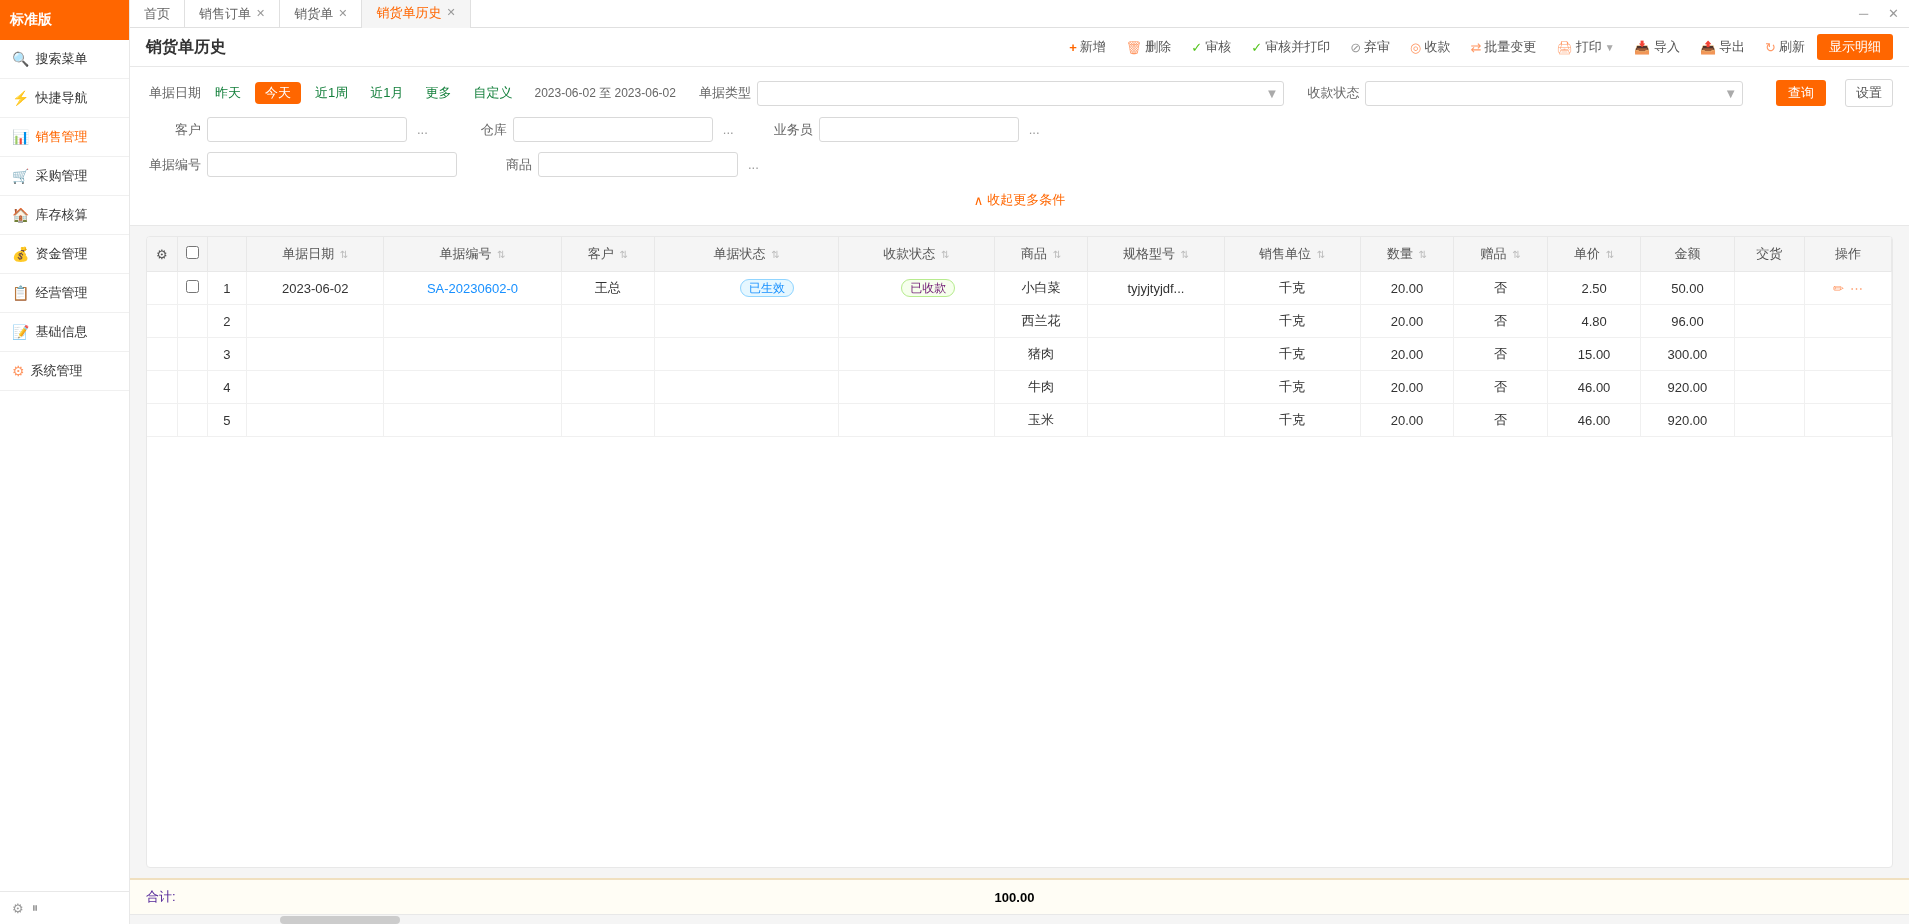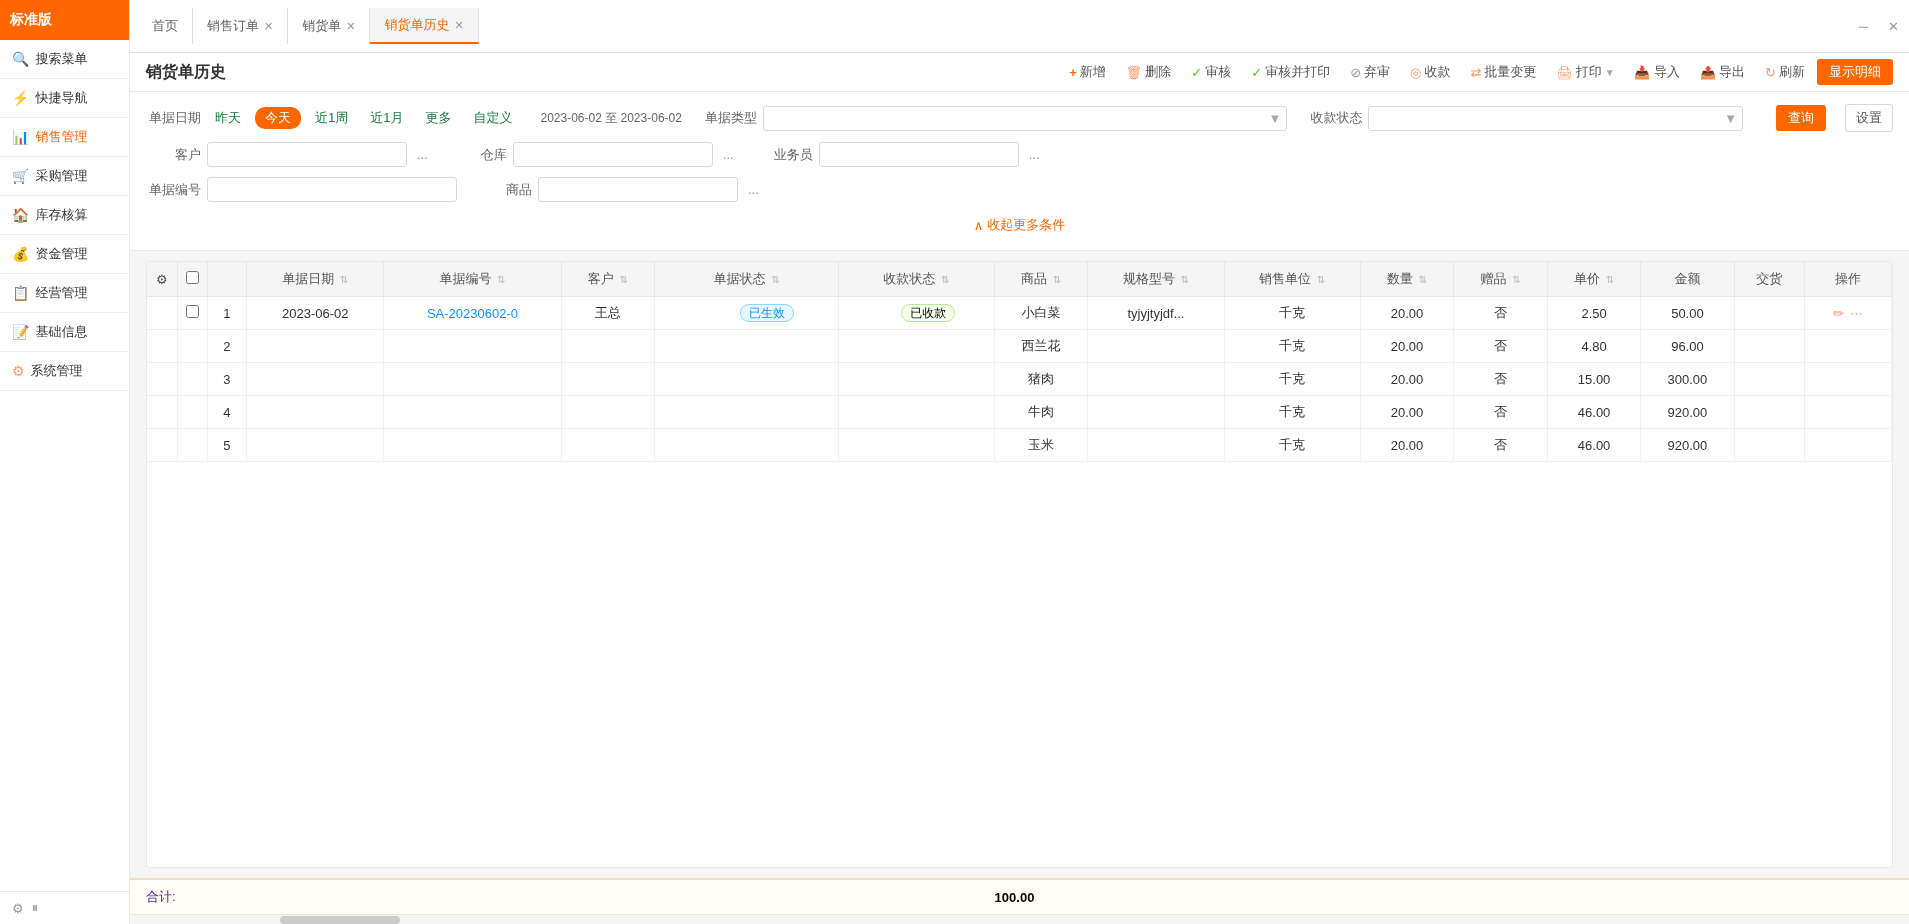--- a/index.html
+++ b/index.html
@@ -52,22 +52,22 @@
       flex-direction: column;
       overflow: hidden;
     }
 
     
     .tab-bar {
       background: #fff;
       border-bottom: 1px solid #e0e0e0;
       display: flex;
       align-items: center;
-      height: 53px;
-      padding-left: 8px;
+      height: 28px;
+      padding-left: 0;
       flex-shrink: 0;
     }
     .tab {
       padding: 0 14px;
       height: 36px;
       display: flex;
       align-items: center;
       cursor: pointer;
       border-right: 1px solid #e0e0e0;
       color: #666;
@@ -156,21 +156,21 @@
       flex: 1;
       border: 1px solid #d9d9d9;
       border-radius: 3px;
       padding: 4px 8px;
       outline: none;
       background: #fff;
       color: #333;
     }
     .date-filter-area { display: flex; align-items: center; gap: 6px; }
     .date-tab { padding: 2px 8px; cursor: pointer; color: #15803d; border-radius: 3px; }
-    .date-tab.active { background: #ff6600; color: #fff; border-radius: 10px; padding: 2px 10px; text-align: right; }
+    .date-tab.active { background: #ff6600; color: #fff; border-radius: 4px; padding: 2px 10px; text-align: right; }
     .date-range { color: #666; font-size: 12px; }
     .ellipsis-btn { color: #999; cursor: pointer; padding: 2px 4px; }
     .filter-collapse {
       text-align: center;
       color: #ff6600;
       cursor: pointer;
       padding: 4px 0;
       display: flex;
       align-items: center;
       justify-content: center;
@@ -212,21 +212,21 @@
       border-right: 1px solid #f0f0f0;
       padding: 7px 8px;
       color: #333;
       text-align: center;
       white-space: nowrap;
     }
     .col-settings { width: 30px; }
     .col-check { width: 30px; }
     .sort-icon { color: #bbb; font-size: 10px; margin-left: 2px; }
     .badge-active { background: #e6f7ff; color: #1890ff; border: 1px solid #91d5ff; padding: 1px 8px; border-radius: 10px; font-size: 12px; margin-left: 41px; }
-    .badge-paid { background: #f6ffed; color: #000000; border: 1px solid #b7eb8f; padding: 1px 8px; border-radius: 10px; font-size: 12px; margin-left: 24px; }
+    .badge-paid { background: #f6ffed; color: #701a75; border: 1px solid #b7eb8f; padding: 1px 8px; border-radius: 10px; font-size: 12px; margin-left: 24px; }
     .link-btn { color: #1890ff; cursor: pointer; text-decoration: none; }
     .action-btn { color: #ff9966; cursor: pointer; padding: 0 3px; }
 
     
     .table-footer {
       background: #fffdf5;
       border-top: 2px solid #f0e0c0;
       padding: 8px 16px;
       display: flex;
       align-items: center;
@@ -401,21 +401,21 @@
         <div class="filter-item">
           <label>单据日期</label>
           <div class="date-filter-area">
             <span class="date-tab">昨天</span>
             <span class="date-tab active">今天</span>
             <span class="date-tab">近1周</span>
             <span class="date-tab">近1月</span>
             <span class="date-tab">更多</span>
             <span class="date-tab">自定义</span>
           </div>
-          <div style="margin-left:14px;">
+          <div style="margin-left:8px;">
             <div class="date-range">2023-06-02 至 2023-06-02</div>
           </div>
         </div>
         <div class="filter-item" style="flex:1;">
           <label>单据类型</label>
           <div class="select-with-arrow" style="flex:1;">
             <select class="filter-select">
               <option value=""></option>
             </select>
             <span class="select-arrow">▼</span>

